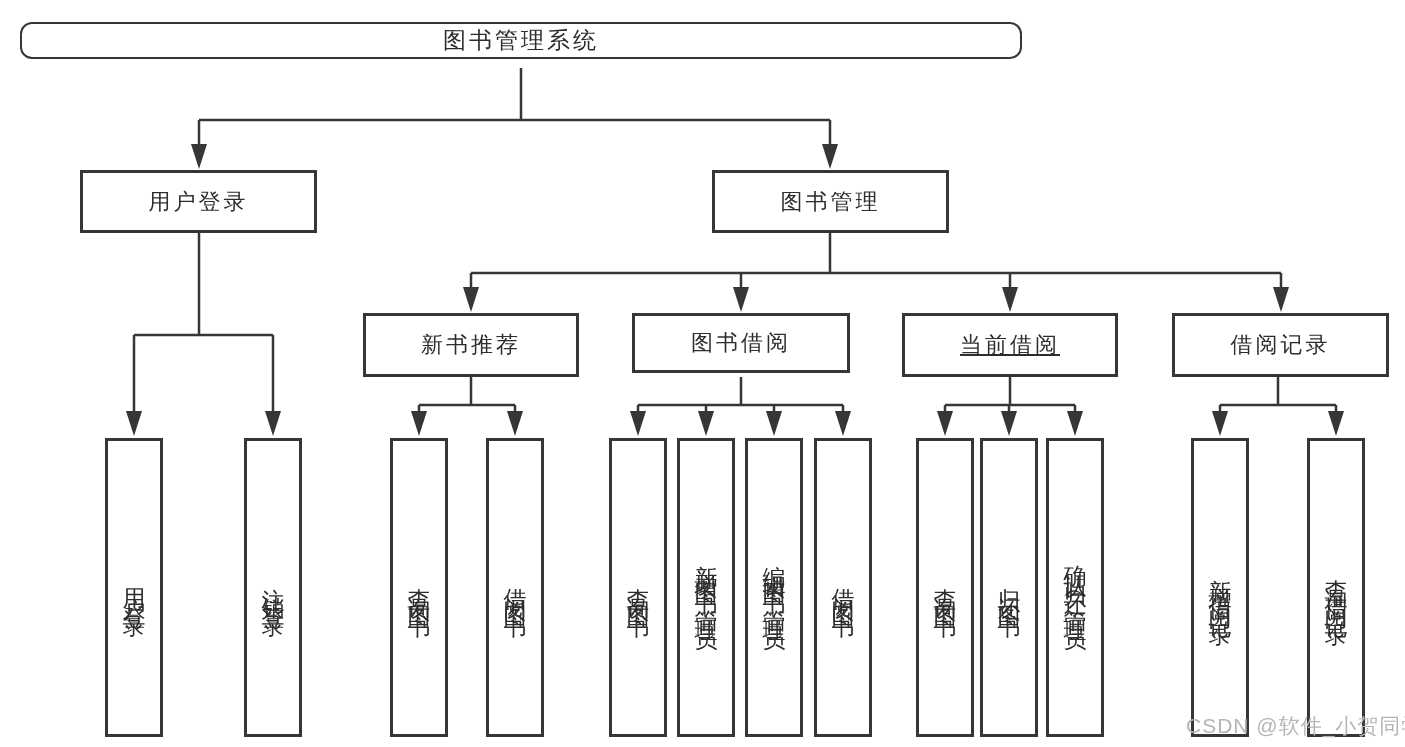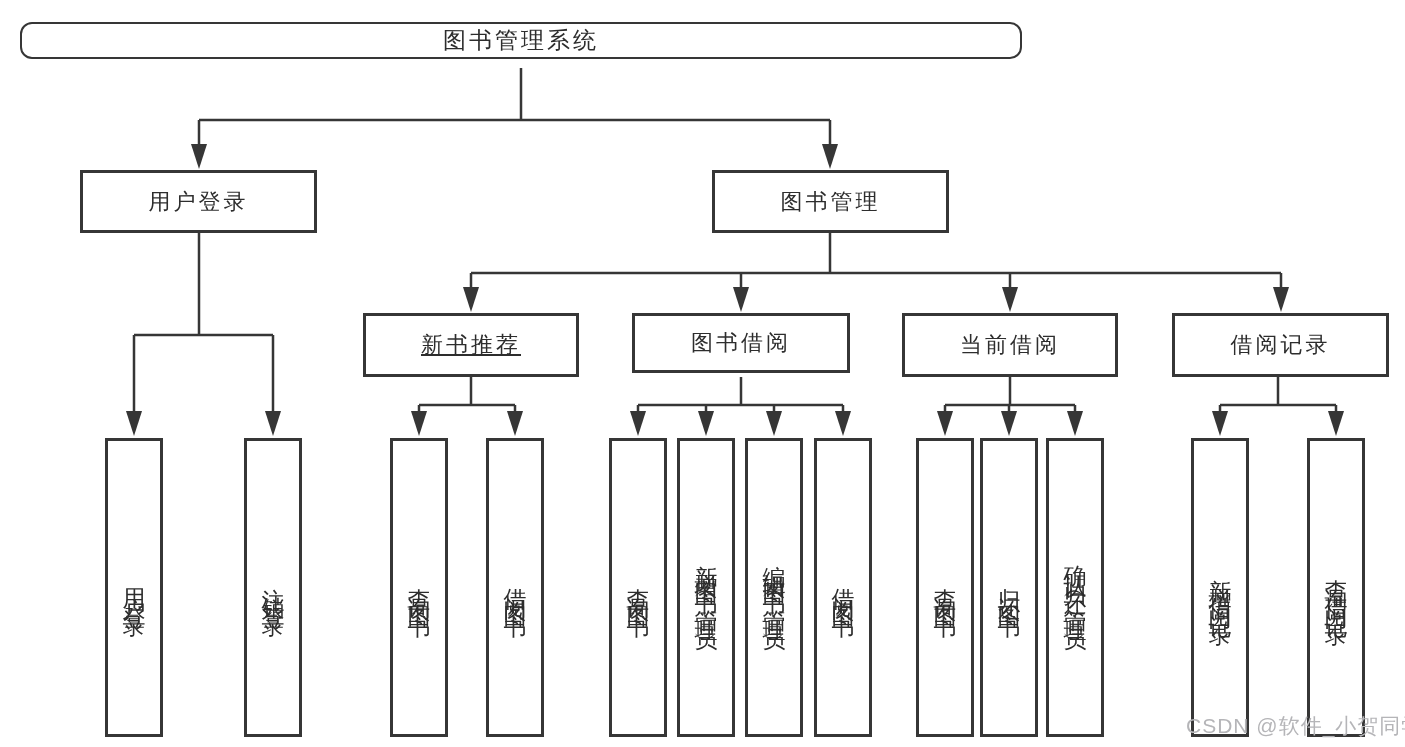--- a/index.html
+++ b/index.html
@@ -116,23 +116,23 @@
       <polygon points="1212,411 1228,411 1220,436"></polygon>
       <polygon points="1328,411 1344,411 1336,436"></polygon>
     </g>
   </svg>
 
   <div class="node-h node-root" style="left:20px; top:22px; width:1002px; height:37px;border-radius:12px;">图书管理系统</div>
 
   <div class="node-h" style="left:80px; top:170px; width:237px; height:63px;">用户登录</div>
   <div class="node-h" style="left:712px; top:170px; width:237px; height:63px;">图书管理</div>
 
-  <div class="node-h" style="left:363px; top:313px; width:216px; height:64px;text-decoration:underline;">新书推荐</div>
+  <div class="node-h" style="left:363px; top:313px; width:216px; height:64px;">新书推荐</div>
   <div class="node-h" style="left:632px; top:313px; width:218px; height:60px;">图书借阅</div>
-  <div class="node-h" style="left:902px; top:313px; width:216px; height:64px;">当前借阅</div>
+  <div class="node-h" style="left:902px; top:313px; width:216px; height:64px;text-decoration:underline;">当前借阅</div>
   <div class="node-h" style="left:1172px; top:313px; width:217px; height:64px;">借阅记录</div>
 
   <div class="node-v" style="left:105px;">
     <span class="vtext">用户登录</span>
   </div>
   <div class="node-v" style="left:244px;">
     <span class="vtext">注销登录</span>
   </div>
 
   <div class="node-v" style="left:390px;">

